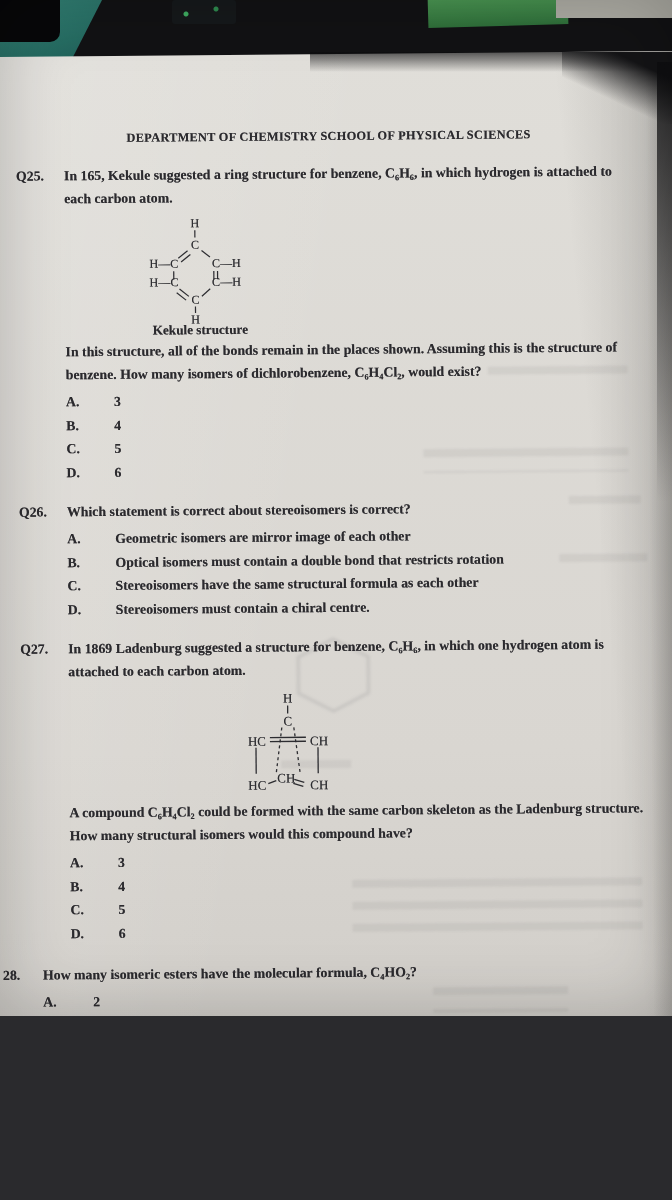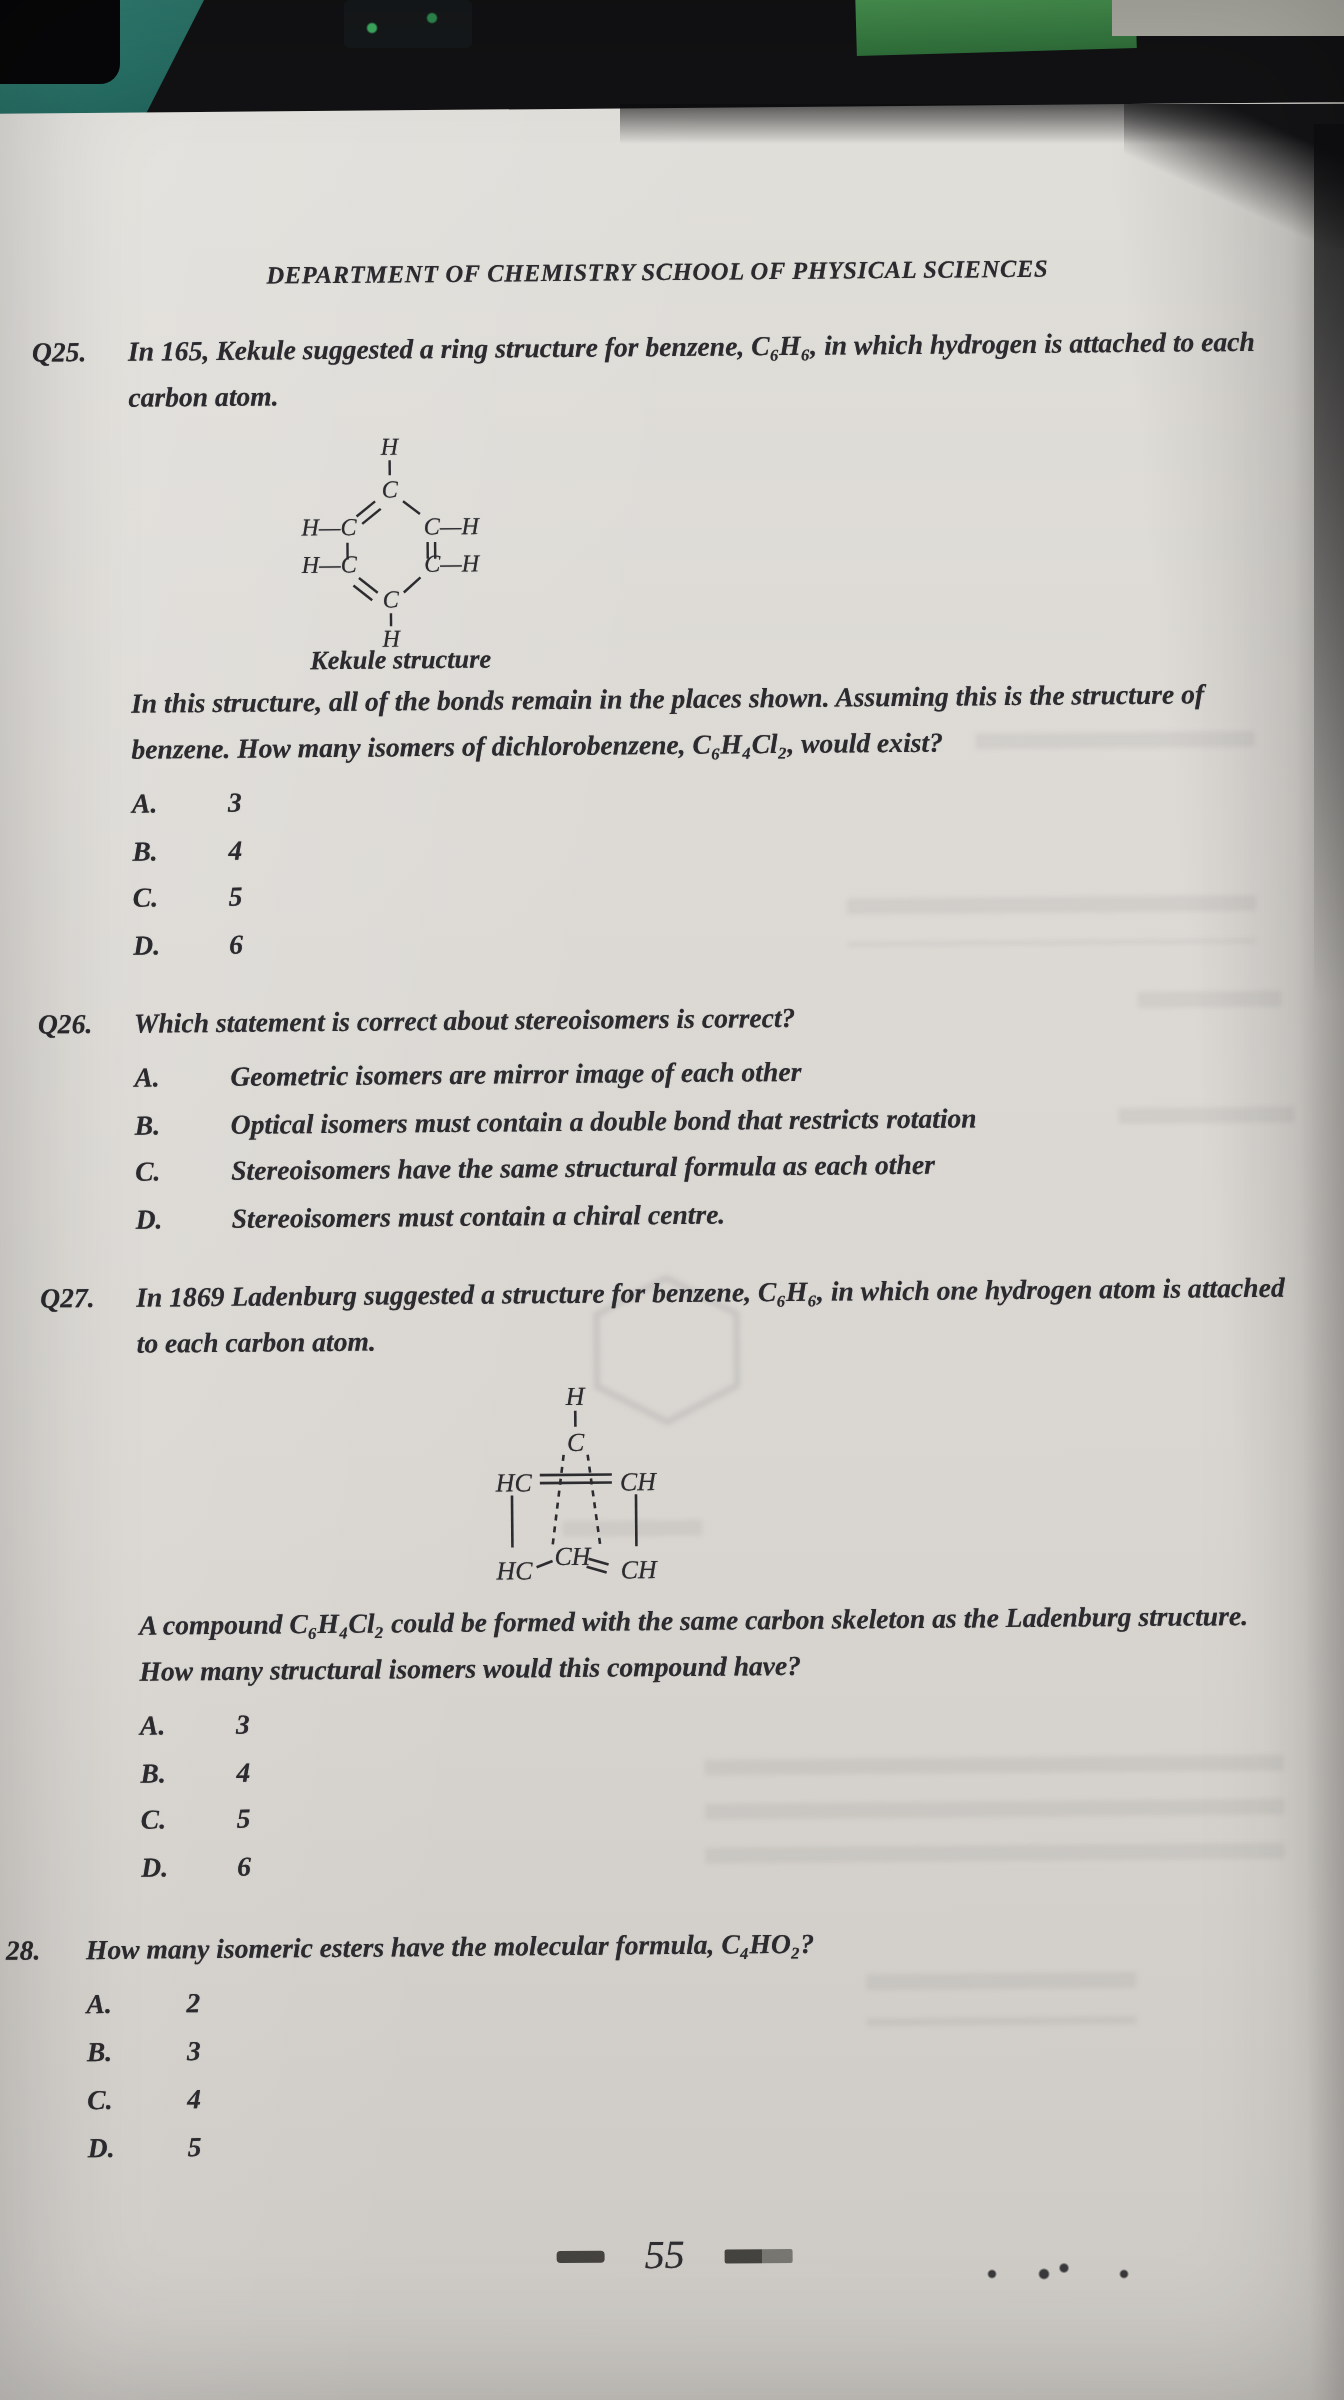--- a/index.html
+++ b/index.html
@@ -1,21 +1,20 @@
 <!DOCTYPE html>
 <html><head>
 <meta charset="utf-8">
 <style>
   * { margin:0; padding:0; box-sizing:border-box; }
   html,body { background:#2a2a2d; }
   .shot {
-    position:relative; width:672px; height:1200px; overflow:hidden;
+    position:relative; width:672px; height:1016px; overflow:hidden;
     background:#8b5cf6;
     font-family:"Liberation Serif","DejaVu Serif",serif;
-    font-style:italic;
   }
   .shot::after {
     content:""; position:absolute; inset:0; pointer-events:none;
     box-shadow: inset 0 0 70px rgba(0,0,0,.22);
   }
   
   .desk-band { position:absolute; top:0; left:0; width:672px; height:120px; background:#121214; }
   .teal-surface { position:absolute; top:0; left:0; width:102px; height:64px;
     background:linear-gradient(160deg,#37897c,#1d5d55);
     clip-path:polygon(0 0,100% 0,68% 100%,0 100%); }

